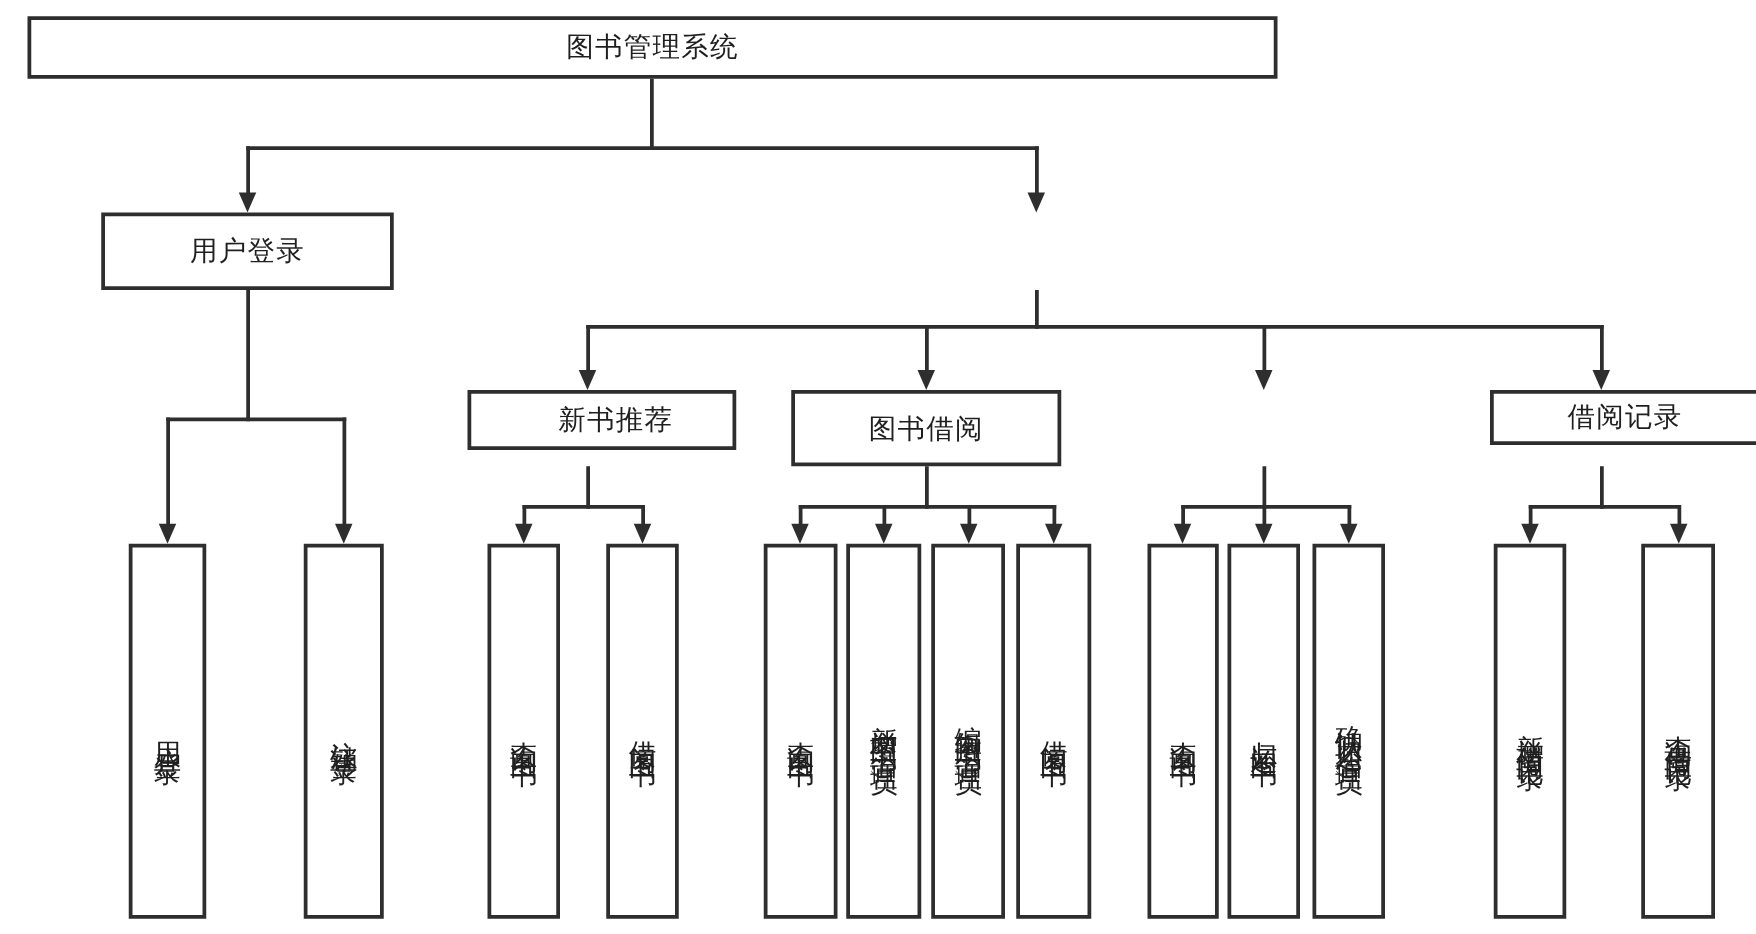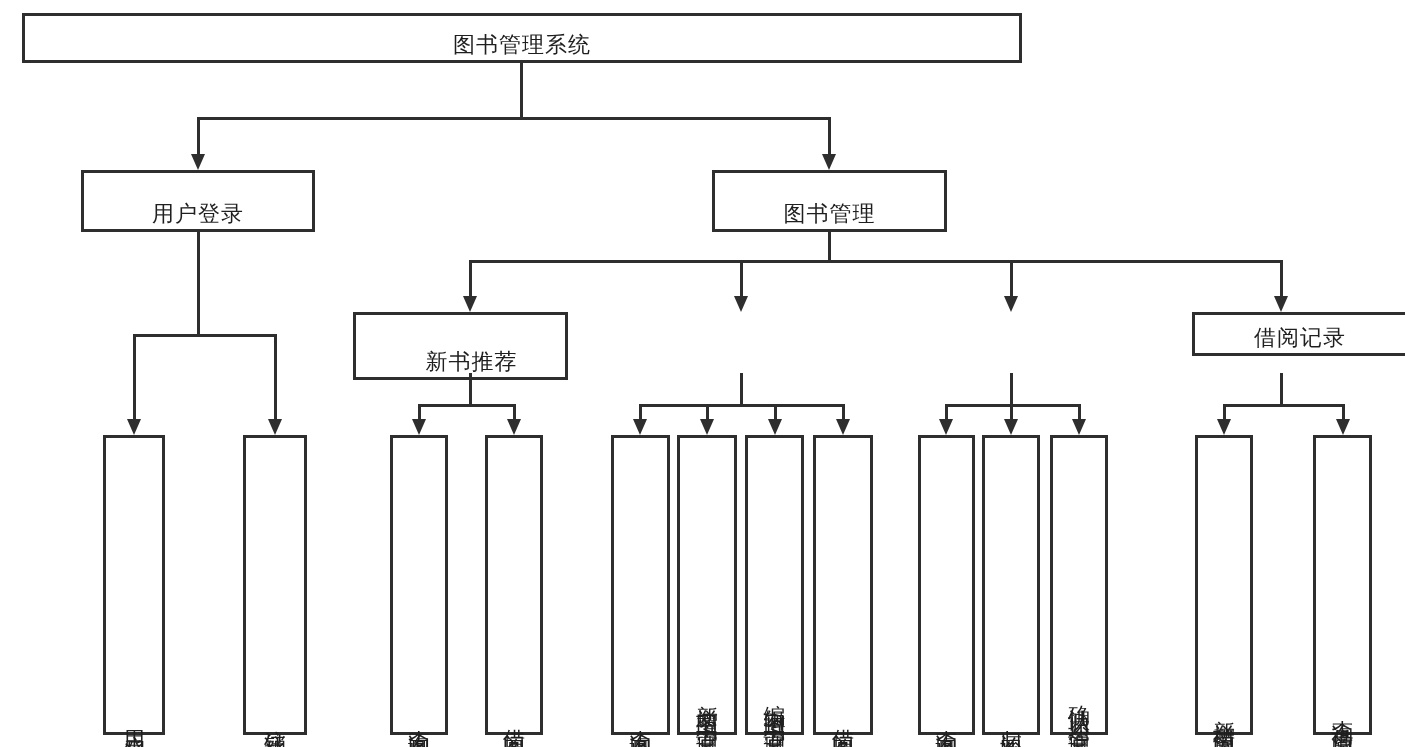--- a/index.html
+++ b/index.html
@@ -4,21 +4,21 @@
 <style>
   * { margin:0; padding:0; box-sizing:border-box; }
   html,body { background:#ffffff; }
   body { font-family:"Liberation Sans","DejaVu Sans",sans-serif; }
   .canvas {
     position:relative; width:1405px; height:747px;
     background:#ffffff; overflow:hidden;
   }
   .box {
     position:absolute; border:3px solid #2e2e2e; background:#ffffff;
-    display:flex; align-items:flex-end; justify-content:center;
+    display:flex; align-items:center; justify-content:center;
     color:#1f1f1f;
   }
   .hbox { font-size:22px; letter-spacing:1px; }
   .leaf .vtext {
     writing-mode:vertical-rl; text-orientation:mixed;
     font-size:22px; line-height:1; letter-spacing:5px; color:#1f1f1f;
   }
   .vline, .hline { position:absolute; background:#2e2e2e; }
   .vline { width:3px; }
   .hline { height:3px; }
@@ -46,44 +46,44 @@
   <div class="vline" style="left:520px; top:63px; height:57px;"></div>
   <div class="hline" style="left:197px; top:117px; width:634px;"></div>
   <div class="vline" style="left:197px; top:117px; height:40px;"></div>
   <div class="arrow" style="left:191px; top:154px;"></div>
   <div class="vline" style="left:828px; top:117px; height:40px;"></div>
   <div class="arrow" style="left:822px; top:154px;"></div>
 
   <div class="box hbox" style="left:81px; top:170px; width:234px; height:62px;">
     <span>用户登录</span>
   </div>
-  <div class="box hbox" style="left:712px; top:170px; width:235px; height:62px;">
-    <span>图书管理</span>
-  </div>
 
   <div class="vline" style="left:197px; top:232px; height:105px;"></div>
   <div class="hline" style="left:133px; top:334px; width:144px;"></div>
   <div class="vline" style="left:133px; top:334px; height:87px;"></div>
   <div class="arrow" style="left:127px; top:419px;"></div>
   <div class="vline" style="left:274px; top:334px; height:87px;"></div>
   <div class="arrow" style="left:268px; top:419px;"></div>
 
   <div class="vline" style="left:828px; top:232px; height:31px;"></div>
   <div class="hline" style="left:469px; top:260px; width:814px;"></div>
   <div class="vline" style="left:469px; top:260px; height:38px;"></div>
   <div class="arrow" style="left:463px; top:296px;"></div>
   <div class="vline" style="left:740px; top:260px; height:38px;"></div>
   <div class="arrow" style="left:734px; top:296px;"></div>
   <div class="vline" style="left:1010px; top:260px; height:38px;"></div>
   <div class="arrow" style="left:1004px; top:296px;"></div>
   <div class="vline" style="left:1280px; top:260px; height:38px;"></div>
   <div class="arrow" style="left:1274px; top:296px;"></div>
 
-  <div class="box hbox" style="left:353px; top:312px; width:215px; height:68px;padding-left:22px;">
+  <div class="box hbox" style="left:374px; top:312px; width:215px; height:48px;padding-left:22px;">
     <span>新书推荐</span>
+  </div>
+  <div class="box hbox" style="left:633px; top:312px; width:216px; height:61px;">
+    <span>图书借阅</span>
   </div>
   <div class="box hbox" style="left:1192px; top:312px; width:216px; height:44px;">
     <span>借阅记录</span>
   </div>
 
   <div class="vline" style="left:469px; top:373px; height:34px;"></div>
   <div class="hline" style="left:418px; top:404px; width:98px;"></div>
   <div class="vline" style="left:418px; top:404px; height:17px;"></div>
   <div class="arrow" style="left:412px; top:419px;"></div>
   <div class="vline" style="left:513px; top:404px; height:17px;"></div>

